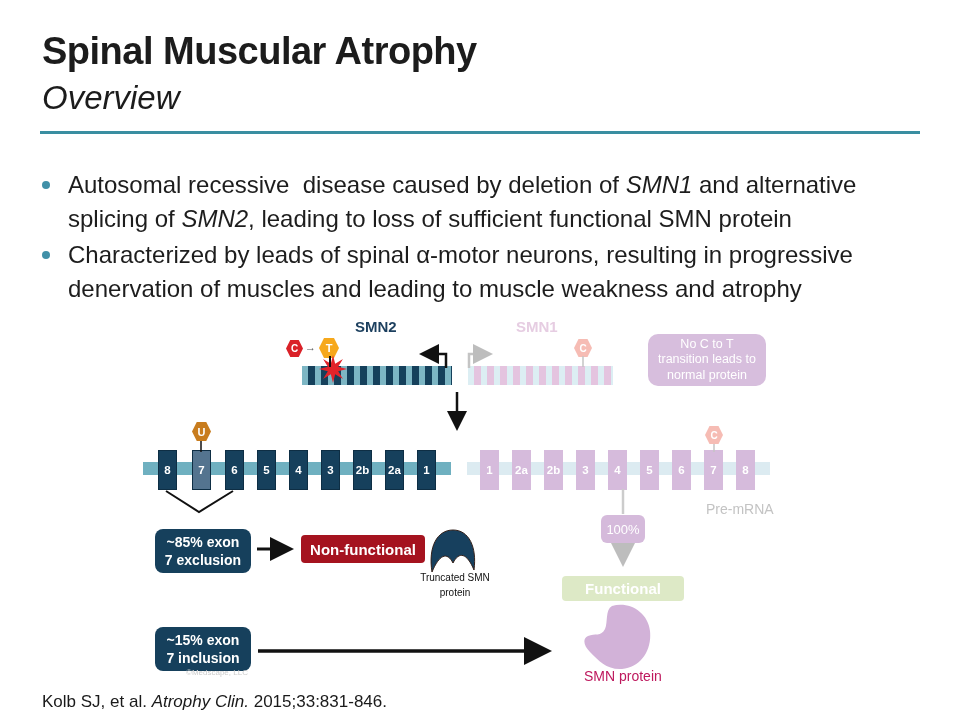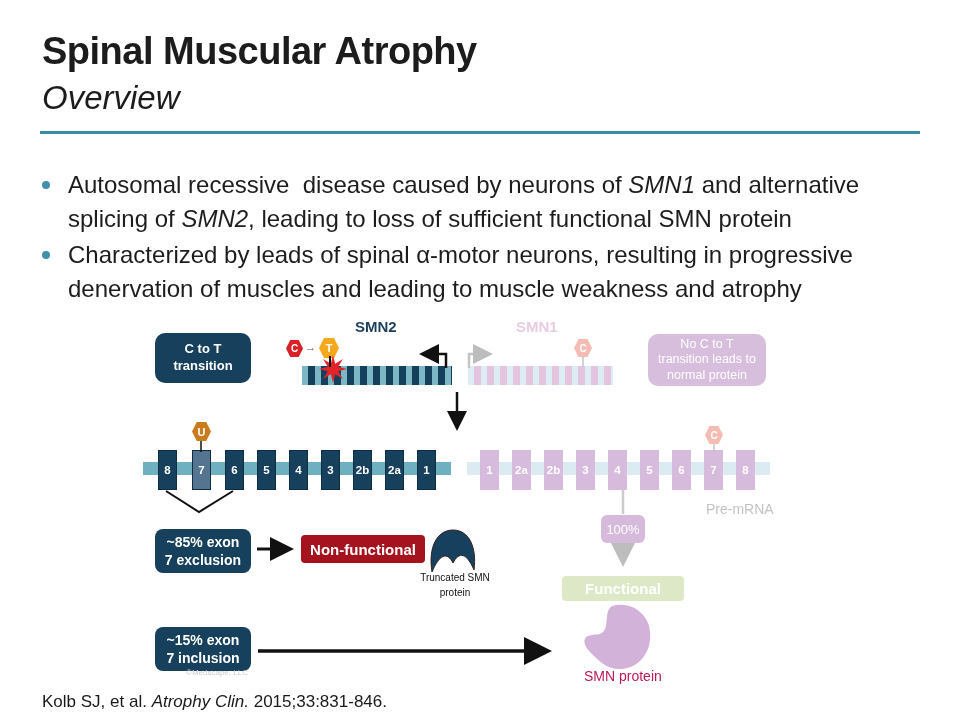--- a/index.html
+++ b/index.html
@@ -46,29 +46,27 @@
 <body>
 
 <div id="slide">
 
   <div id="subtitle">Overview</div>
   <div id="title">Spinal Muscular Atrophy</div>
   <div id="rule"></div>
 
   <div class="bullet" style="top:168px;">
     <span class="dot"></span>
-    <span class="btext"><span>Autosomal recessive  disease caused by neurons of </span><span class="it">SMN1</span><span> and alternative</span><br><span>splicing of </span><span class="it">SMN2</span><span>, leading to loss of sufficient functional SMN protein</span></span>
+    <span class="btext"><span>Autosomal recessive  disease caused by deletion of </span><span class="it">SMN1</span><span> and alternative</span><br><span>splicing of </span><span class="it">SMN2</span><span>, leading to loss of sufficient functional SMN protein</span></span>
   </div>
   <div class="bullet" style="top:238px;">
     <span class="dot"></span>
     <span class="btext"><span>Characterized by leads of spinal α-motor neurons, resulting in progressive</span><br><span>denervation of muscles and leading to muscle weakness and atrophy</span></span>
   </div>
 
-  <div class="navybox" style="left:155px; top:333px; width:96px; height:50px; font-size:13px;">C to T
-transition</div>
 
   <div class="lbl" style="left:355px; top:318px; font-size:15px; font-weight:700; color:#1c3f5e;">SMN2</div>
 
   <div class="hex" style="left:286px; top:340px; width:17px; height:17px; background:#da2128; font-size:10px;">C</div>
   <div class="lbl" style="left:305px; top:341px; font-size:11px; color:#555;">→</div>
   <div class="hex" style="left:319px; top:338px; width:20px; height:20px; background:#f6a81c; font-size:11px;">T</div>
 
   <div class="abs" id="smn2-bar"></div>
 
   <svg class="abs" style="left:317px; top:354px;" width="32" height="30" viewBox="0 0 32 32">

